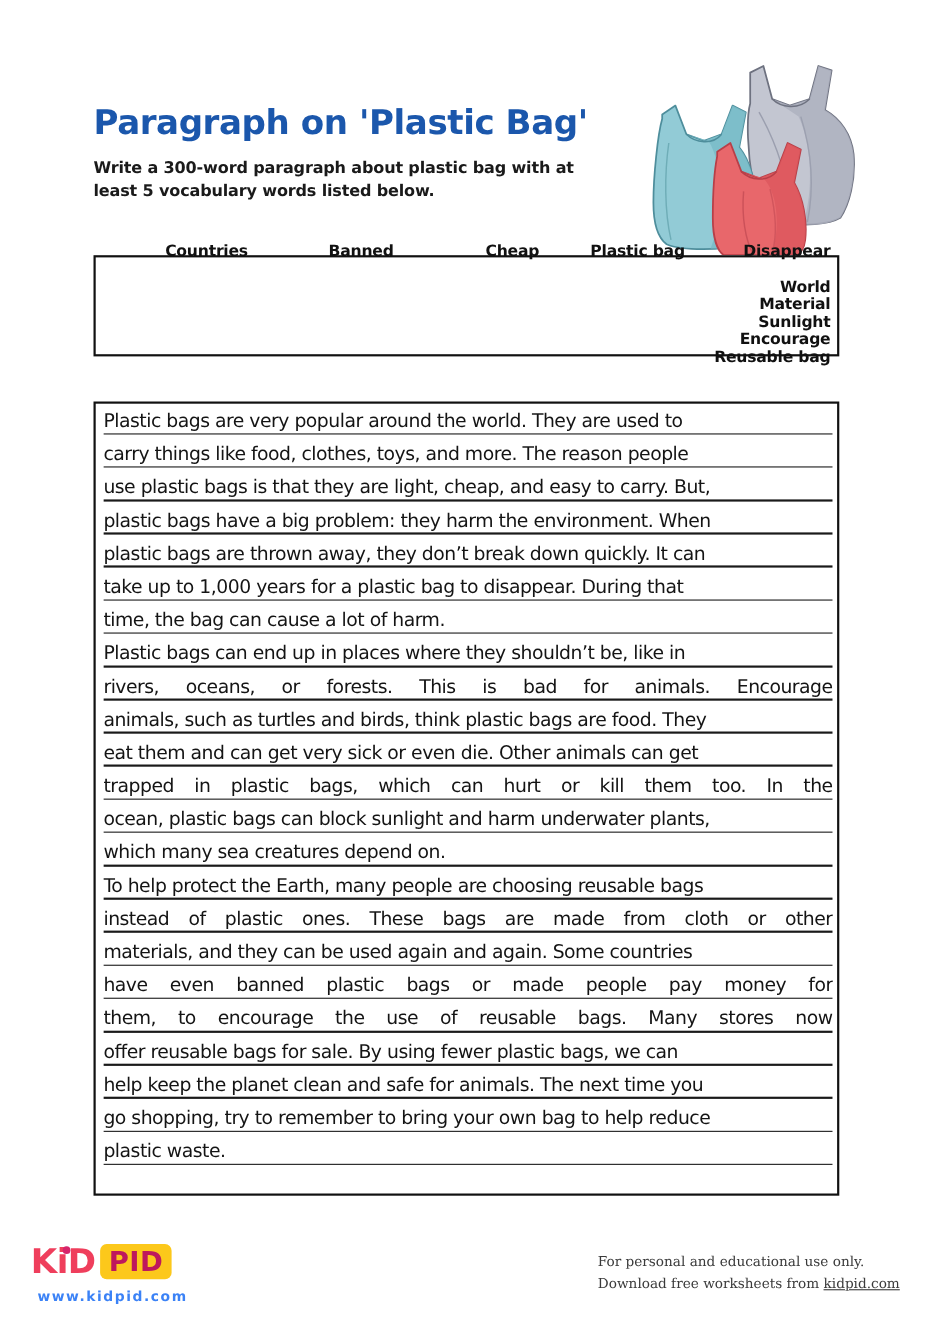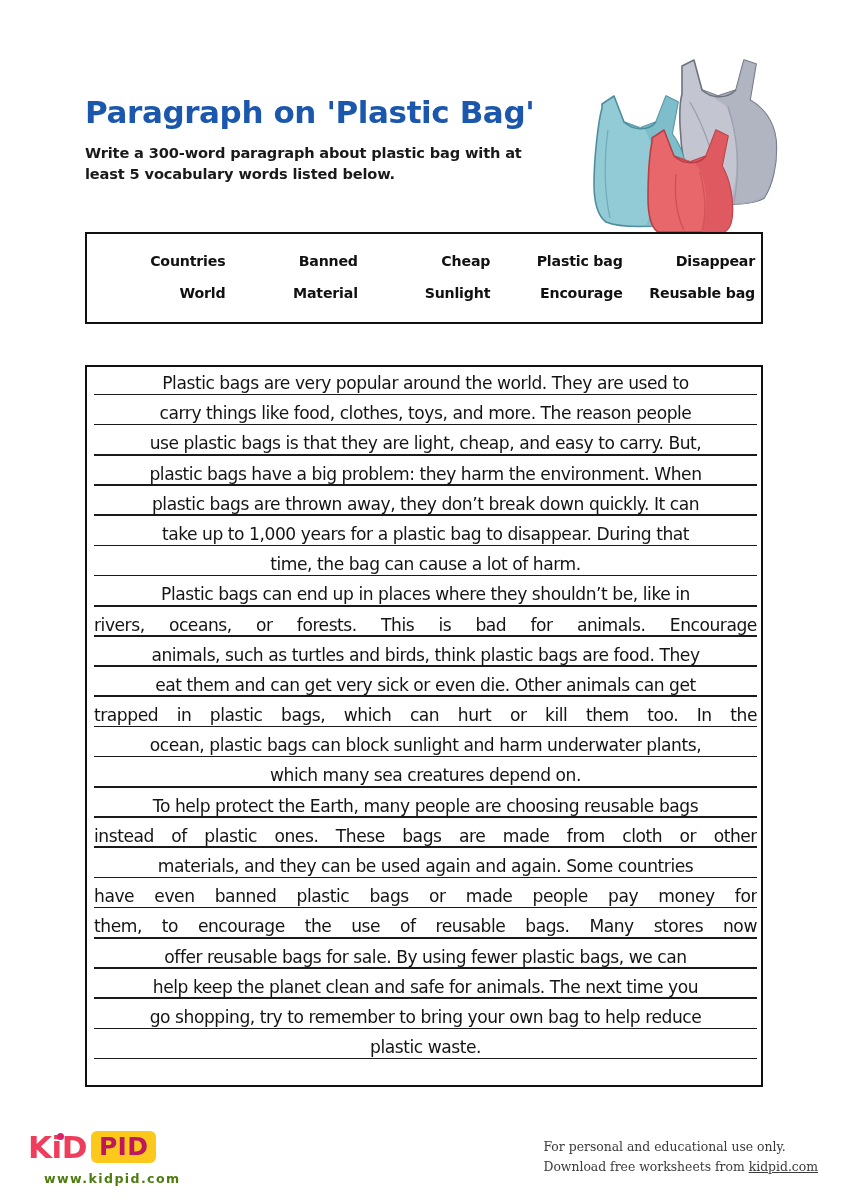--- a/index.html
+++ b/index.html
@@ -70,21 +70,21 @@
     display: flex;
     flex-direction: column;
     justify-content: center;
     padding: 4px 6px 6px 6px;
   }
 
   .vocab-row {
     display: flex;
     width: 100%;
   }
-  .vocab-row + .vocab-row { margin-top: 16px; }
+  .vocab-row + .vocab-row { margin-top: 16px; flex-direction: column; }
 
   .vocab-cell {
     flex: 1 1 0;
     text-align: right;
     font-family: "DejaVu Sans", sans-serif;
     font-size: 14.2px;
     font-weight: bold;
     color: #111111;
     letter-spacing: -0.2px;
     white-space: nowrap;
@@ -96,21 +96,21 @@
     left: 85px;
     top: 365px;
     width: 678px;
     height: 722px;
     border: 2.4px solid #111111;
     background: #ffffff;
     overflow: hidden;
     padding: 1px 4px 0 7px;
   }
 
-  .para { margin: 0; text-align: center; }
+  .para { margin: 0; }
 
   .line {
     position: relative;
     height: 30.2px;
     line-height: 30.2px;
     font-family: "DejaVu Sans", sans-serif;
     font-size: 17.1px;
     color: #141414;
     letter-spacing: -0.45px;
     white-space: nowrap;
@@ -192,25 +192,25 @@
     font-family: "DejaVu Sans", sans-serif;
     font-size: 25px;
     font-weight: bold;
     color: #be185d;
     letter-spacing: 0.4px;
     line-height: 1.08;
   }
 
   .logo-url {
     margin-top: 7px;
-    margin-left: 16px;
+    margin-left: 6px;
     font-family: "DejaVu Sans", sans-serif;
     font-size: 12.6px;
     font-weight: bold;
-    color: #4d7c0f;
+    color: #3b82f6;
     letter-spacing: 1.4px;
   }
 
   .footer-note {
     position: absolute;
     right: 30px;
     top: 13px;
     font-family: "DejaVu Serif", serif;
     font-size: 12.4px;
     color: #3a3a3a;

